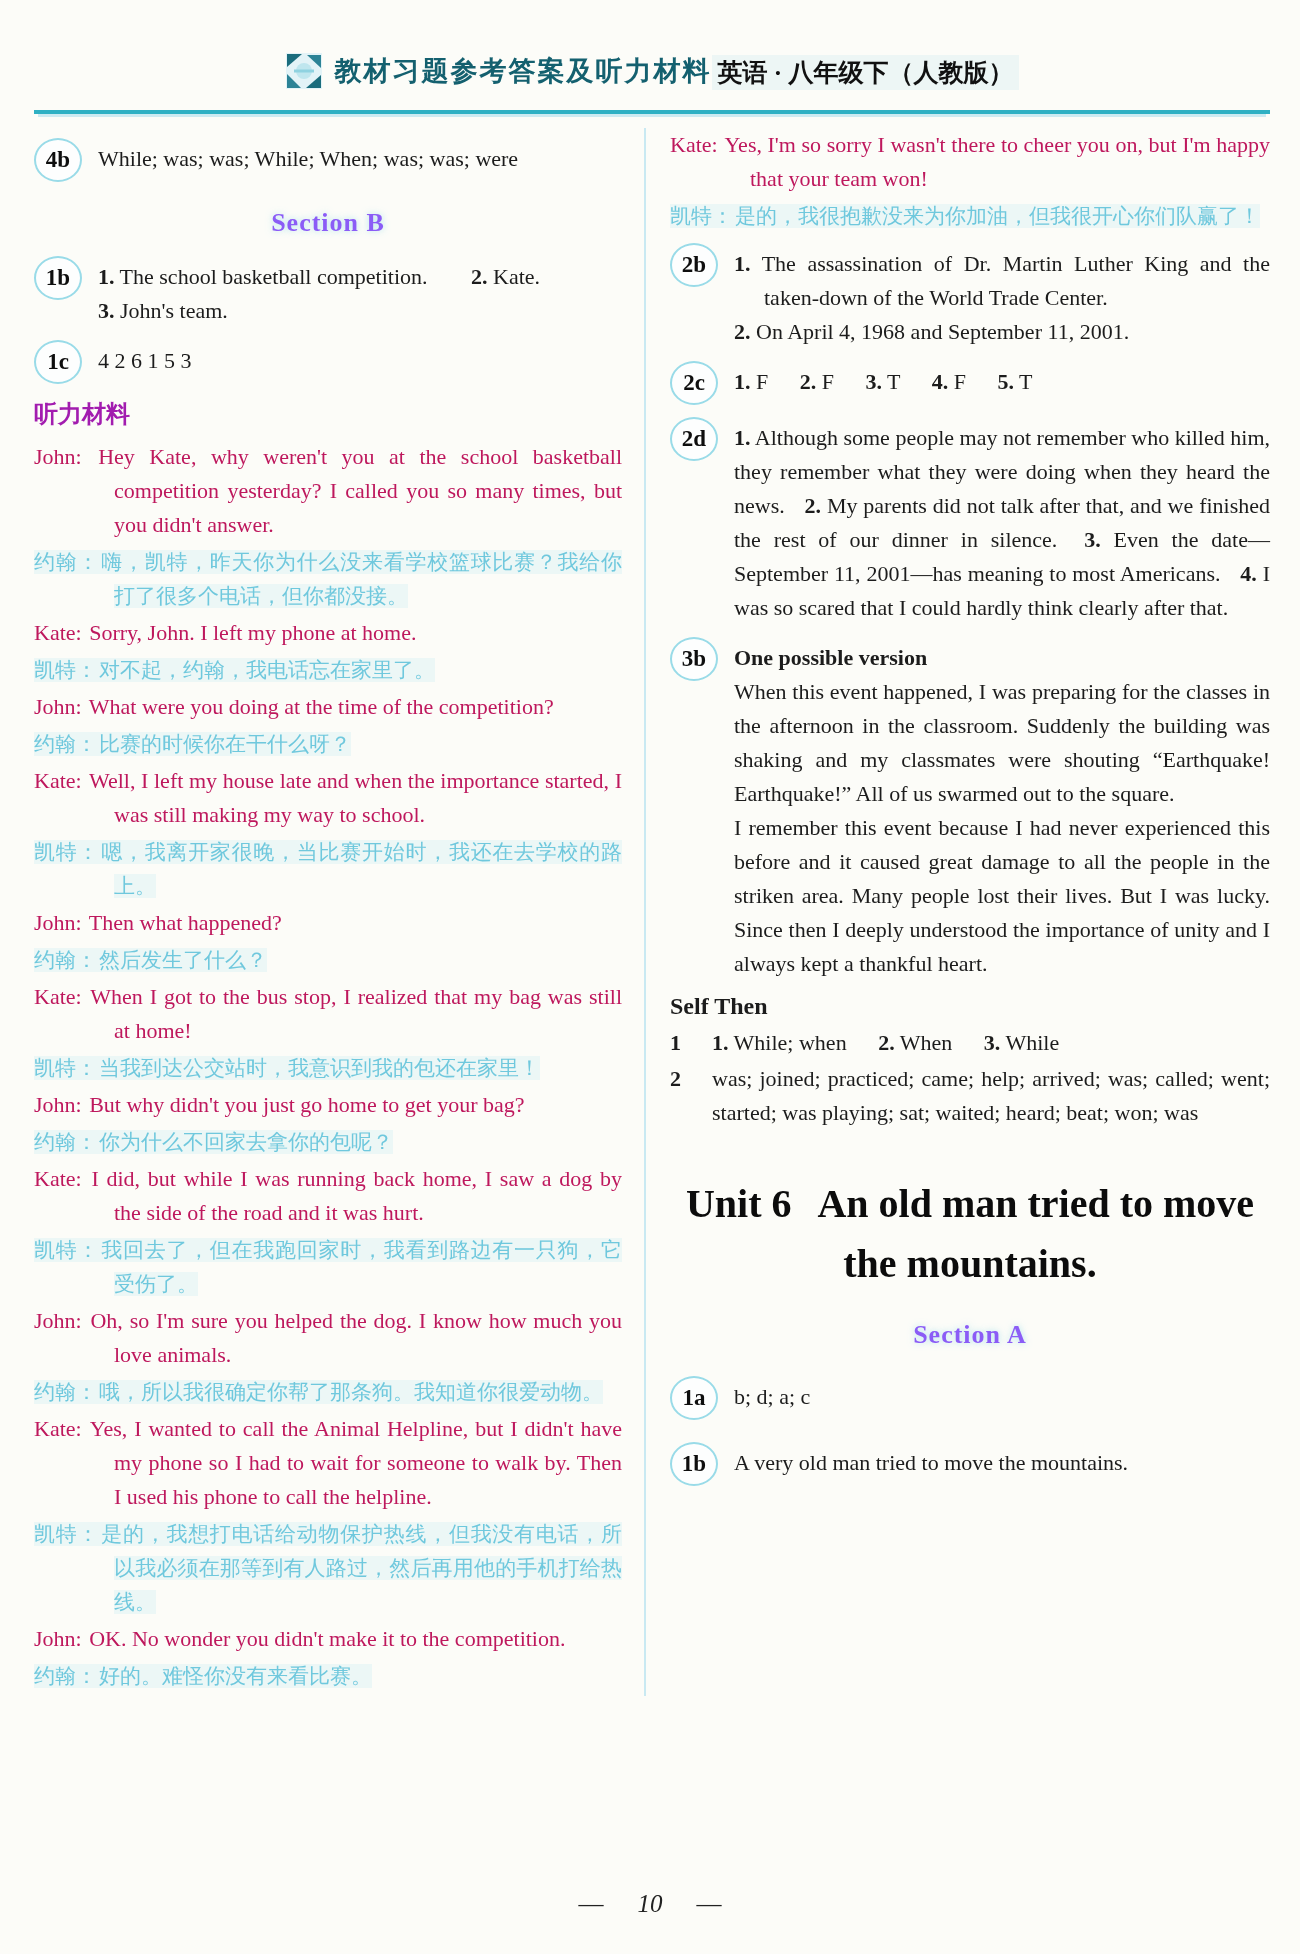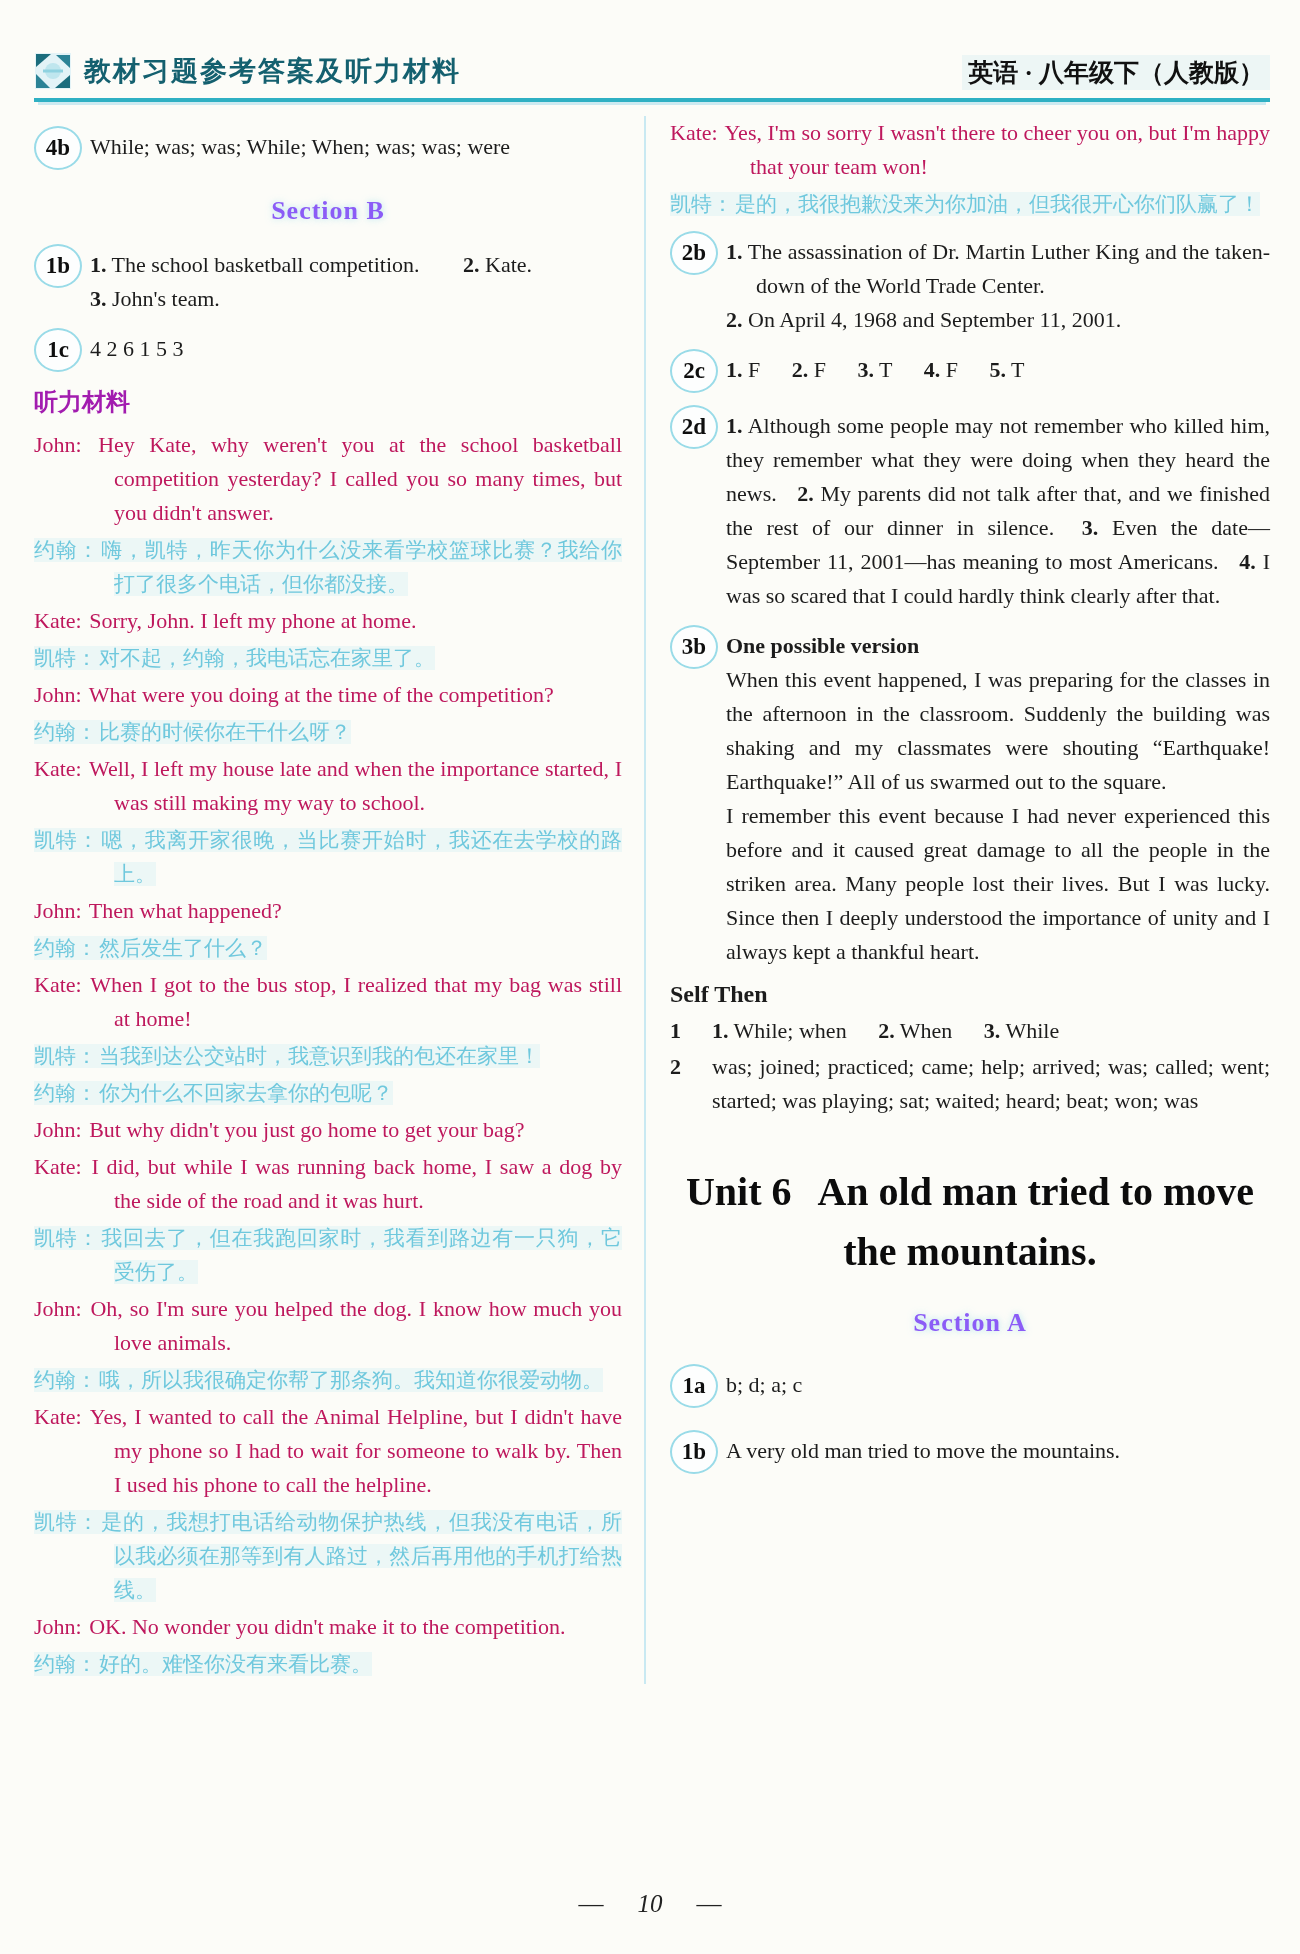--- a/index.html
+++ b/index.html
@@ -3,43 +3,43 @@
 <meta charset="utf-8">
 <style>
   html,body{margin:0;padding:0;background:#e8e8e4;}
   .page{
     position:relative; width:1300px; height:1954px; margin:0 auto;
     background:#fcfcf8; overflow:hidden; box-sizing:border-box;
     font-family:"Liberation Serif", serif; color:#1c1c1c;
   }
   
   .hdr{
-    display:flex; justify-content:space-between; align-items:flex-end;
-    margin:52px 30px 0 34px; padding-bottom:8px;
+    display:flex; justify-content:center; align-items:flex-end;
+    margin:52px 30px 0 34px; padding-bottom:20px;
     border-bottom:4px solid #2fb0c3;
     box-shadow:0 7px 0 -4px #cdeaf1;
   }
   .hdr-left{display:flex; align-items:center; gap:12px;}
   .logo{width:38px; height:38px; display:inline-block;}
   .hdr-ltitle{
     font-family:"DejaVu Sans", sans-serif; font-weight:bold;
     font-size:27px; color:#14606f; letter-spacing:2px;
   }
   .hdr-rtitle{
     font-family:Liberation Serif, serif; font-weight:bold;
     font-size:25px; color:#111; background:rgba(210,235,240,.35);
     padding:1px 6px;
   }
   
   .columns{display:flex; margin:14px 30px 0 34px;}
   .col{box-sizing:border-box;}
   .col-left{width:612px; padding-right:22px; border-right:2px solid #c9e9f2;}
   .col-right{flex:1; padding-left:24px;}
   
-  .brow{display:flex; align-items:flex-start; gap:8px; margin:10px 0 12px 0;}
+  .brow{display:flex; align-items:flex-start; gap:16px; margin:10px 0 12px 0;}
   .badge{
     flex:0 0 48px; width:48px; height:44px; border:2px solid #99dbe8;
     border-radius:50%; box-sizing:border-box; text-align:center;
     line-height:40px; font-weight:bold; font-size:23px; color:#0e0e0e;
     background:#fdfefe;
   }
   .bcontent{flex:1; font-size:22px; line-height:34px; text-align:justify; padding-top:4px;}
   .bnum{font-weight:bold;}
   .g14 .bnum:not(:first-child){margin-left:14px;}
   .g26 .bnum:not(:first-child){margin-left:26px;}
@@ -146,22 +146,22 @@
         <p class="line en"><span class="spk">Kate:</span> <span class="txt">Sorry, John. I left my phone at home.</span></p>
         <p class="line zh"><span class="spk">凯特：</span><span class="txt">对不起，约翰，我电话忘在家里了。</span></p>
         <p class="line en"><span class="spk">John:</span> <span class="txt">What were you doing at the time of the competition?</span></p>
         <p class="line zh"><span class="spk">约翰：</span><span class="txt">比赛的时候你在干什么呀？</span></p>
         <p class="line en"><span class="spk">Kate:</span> <span class="txt">Well, I left my house late and when the importance started, I was still making my way to school.</span></p>
         <p class="line zh"><span class="spk">凯特：</span><span class="txt">嗯，我离开家很晚，当比赛开始时，我还在去学校的路上。</span></p>
         <p class="line en"><span class="spk">John:</span> <span class="txt">Then what happened?</span></p>
         <p class="line zh"><span class="spk">约翰：</span><span class="txt">然后发生了什么？</span></p>
         <p class="line en"><span class="spk">Kate:</span> <span class="txt">When I got to the bus stop, I realized that my bag was still at home!</span></p>
         <p class="line zh"><span class="spk">凯特：</span><span class="txt">当我到达公交站时，我意识到我的包还在家里！</span></p>
+        <p class="line en"><span class="spk">John:</span> <span class="txt">But why didn't you just go home to get your bag?</span></p>
         <p class="line zh"><span class="spk">约翰：</span><span class="txt">你为什么不回家去拿你的包呢？</span></p>
-        <p class="line en"><span class="spk">John:</span> <span class="txt">But why didn't you just go home to get your bag?</span></p>
         <p class="line en"><span class="spk">Kate:</span> <span class="txt">I did, but while I was running back home, I saw a dog by the side of the road and it was hurt.</span></p>
         <p class="line zh"><span class="spk">凯特：</span><span class="txt">我回去了，但在我跑回家时，我看到路边有一只狗，它受伤了。</span></p>
         <p class="line en"><span class="spk">John:</span> <span class="txt">Oh, so I'm sure you helped the dog. I know how much you love animals.</span></p>
         <p class="line zh"><span class="spk">约翰：</span><span class="txt">哦，所以我很确定你帮了那条狗。我知道你很爱动物。</span></p>
         <p class="line en"><span class="spk">Kate:</span> <span class="txt">Yes, I wanted to call the Animal Helpline, but I didn't have my phone so I had to wait for someone to walk by. Then I used his phone to call the helpline.</span></p>
         <p class="line zh"><span class="spk">凯特：</span><span class="txt">是的，我想打电话给动物保护热线，但我没有电话，所以我必须在那等到有人路过，然后再用他的手机打给热线。</span></p>
         <p class="line en"><span class="spk">John:</span> <span class="txt">OK. No wonder you didn't make it to the competition.</span></p>
         <p class="line zh"><span class="spk">约翰：</span><span class="txt">好的。难怪你没有来看比赛。</span></p>
       </div>
     </section>

